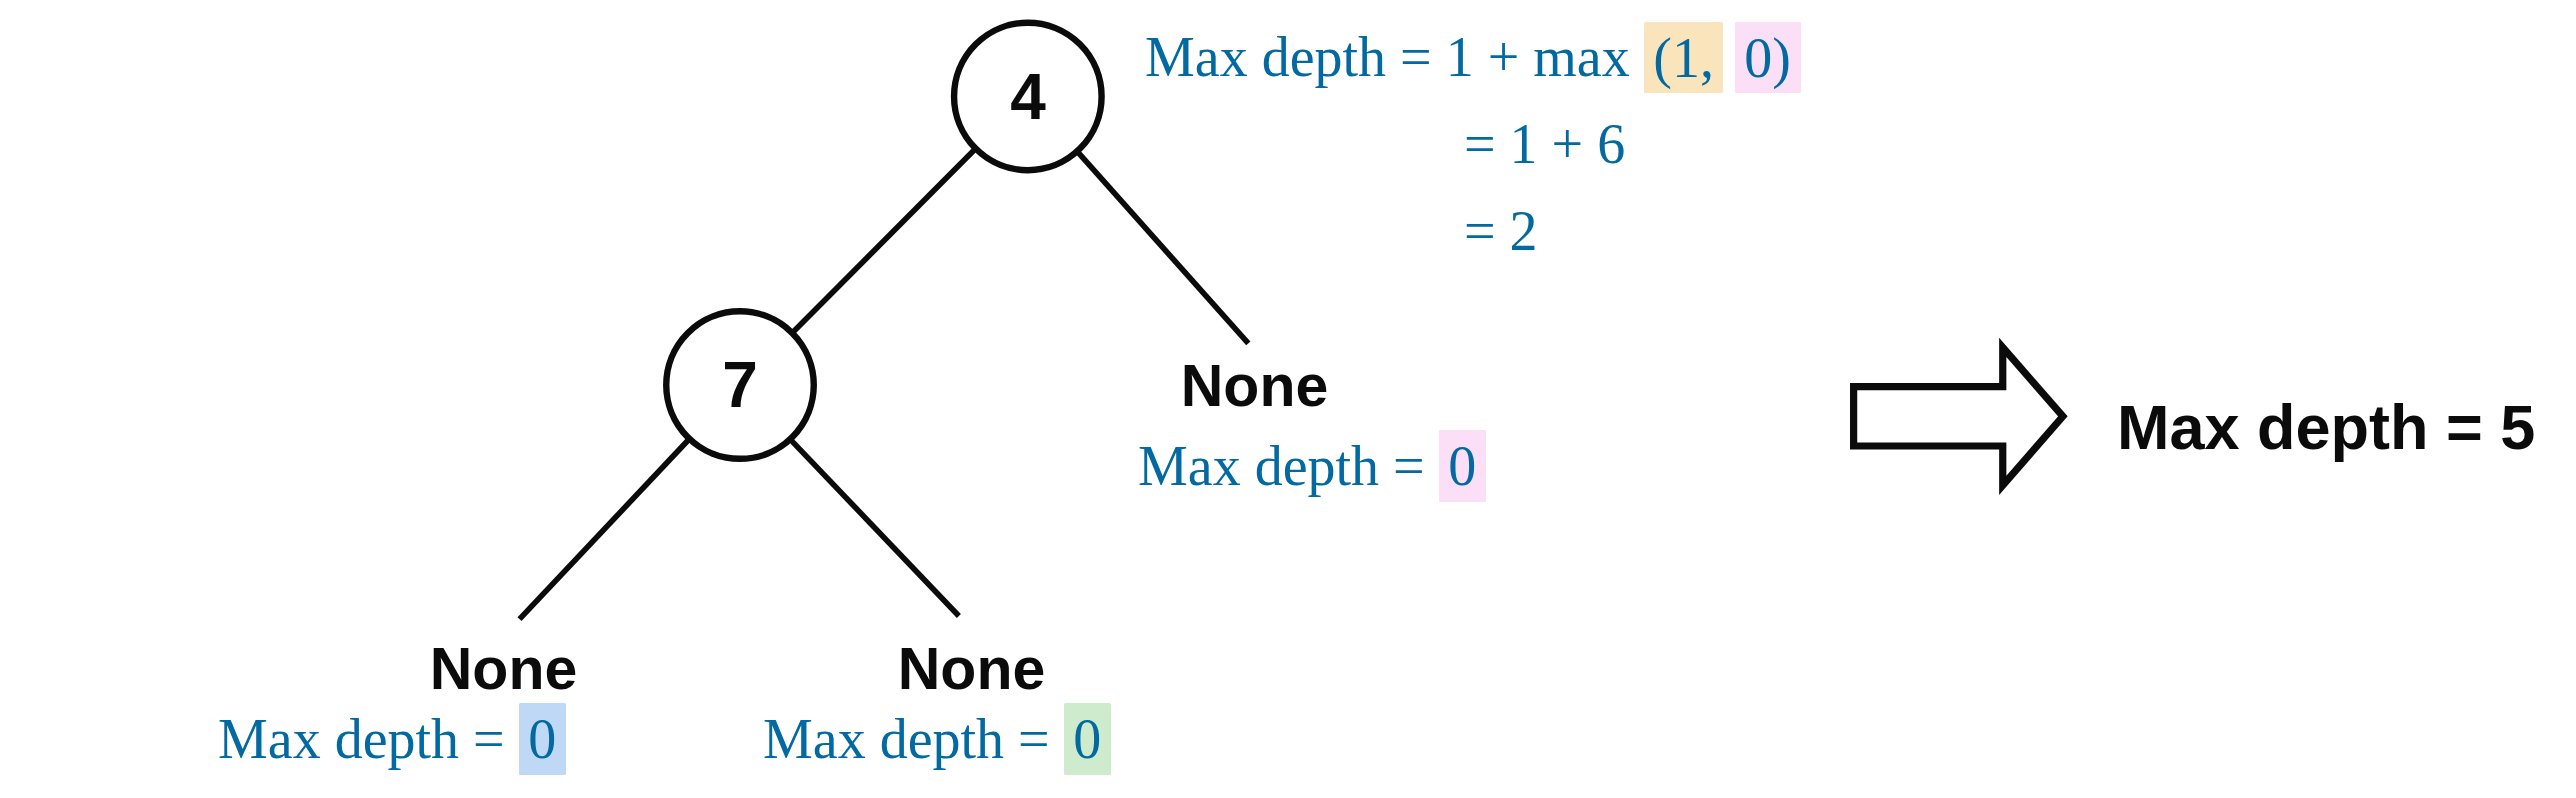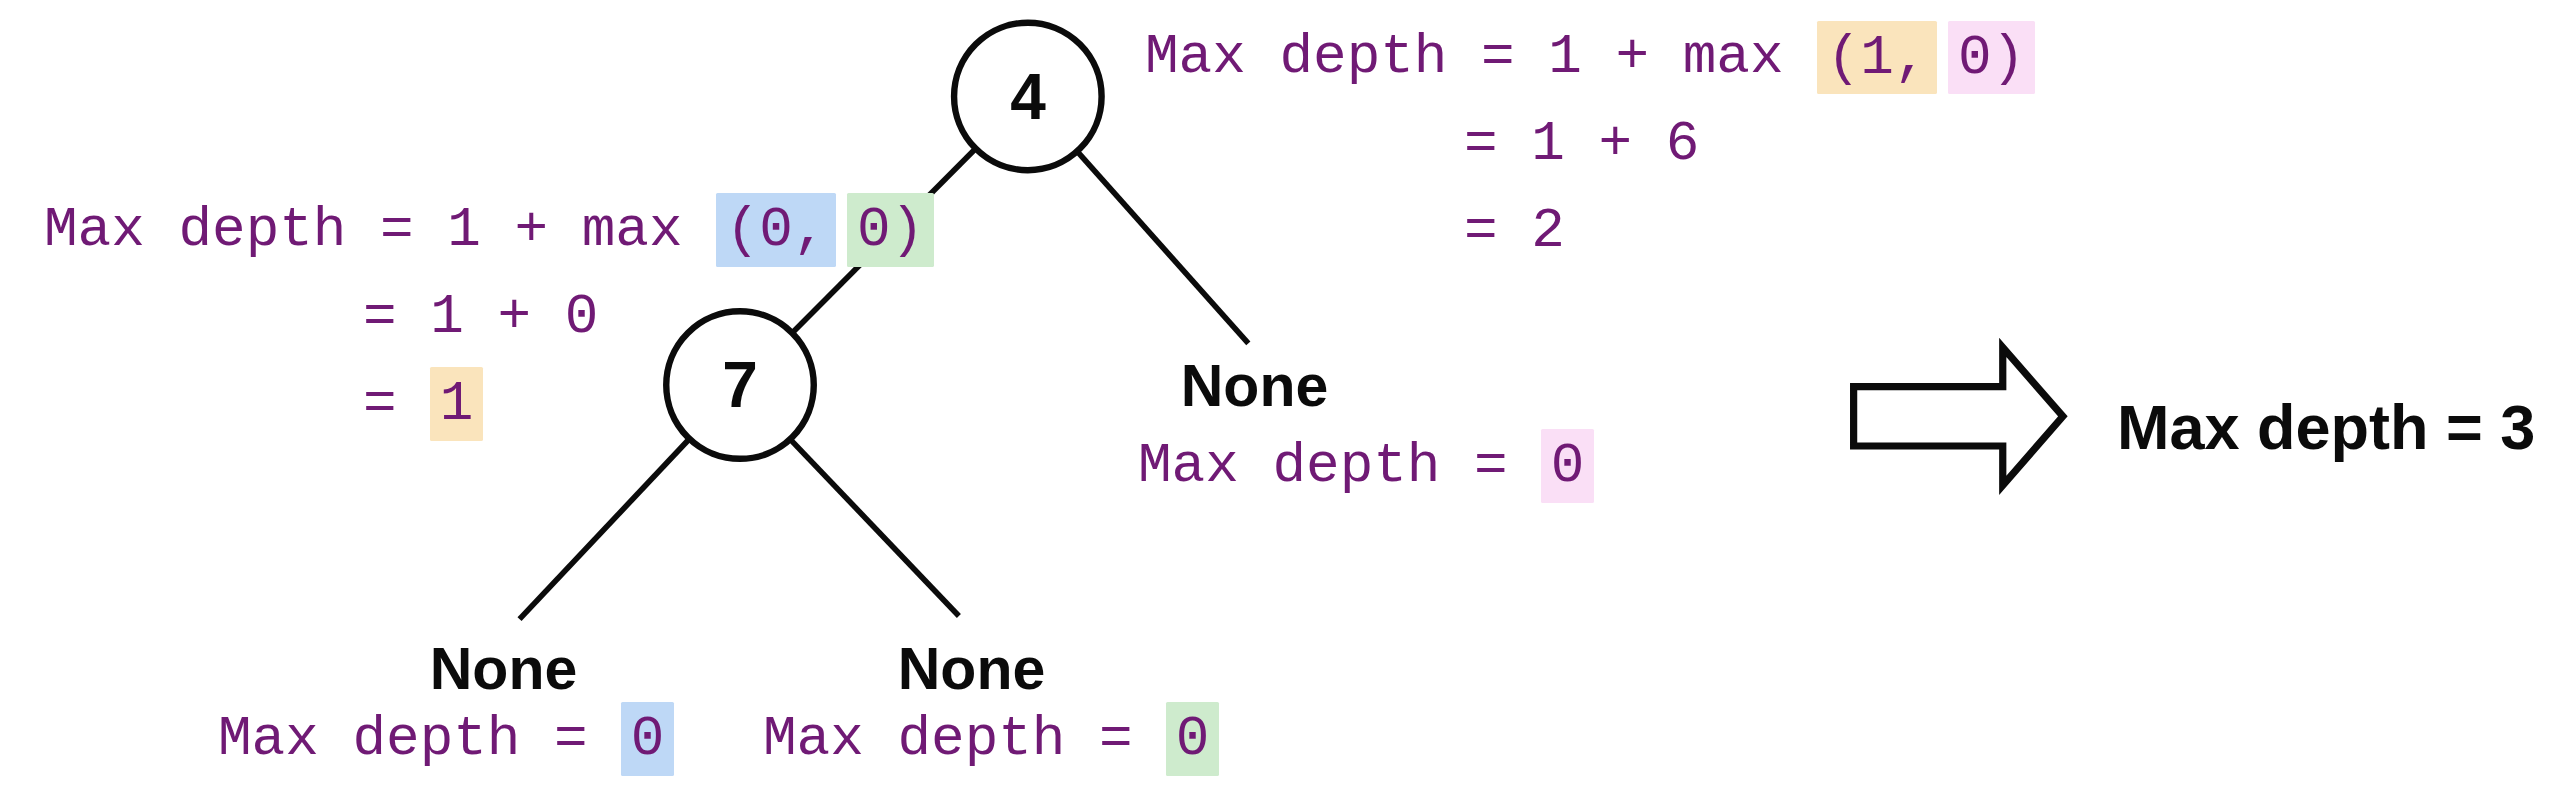--- a/index.html
+++ b/index.html
@@ -17,24 +17,24 @@
   }
   .svg-layer {
     position: absolute;
     left: 0; top: 0;
     width: 2576px;
     height: 799px;
   }
   
   .hand {
     position: absolute;
-    font-family: Liberation Mono, monospace;
+    font-family: Liberation Serif, serif;
     font-size: 56px;
     line-height: 87px;
-    color: #701a75;
+    color: #0369a1;
     white-space: nowrap;
   }
   .hand .indent { margin-left: 319px; }
   
   .bold-label {
     position: absolute;
     font-family: "Liberation Sans", sans-serif;
     font-weight: bold;
     color: #0b0b0b;
     white-space: nowrap;
@@ -86,41 +86,32 @@
   <div class="bold-label node-label" style="left:660px; top:343px;">7</div>
 
   <div class="hand" style="left:1145px; top:14.4px;">
     <div>
       <span>Max depth = 1 + max </span><span class="hl hl-orange">(1,</span><span class="hl hl-pink gap-left">0)</span>
     </div>
     <div class="indent">= 1 + 6</div>
     <div class="indent">= 2</div>
   </div>
 
-  <div class="hand" style="left:44px; top:187px;">
-    <div>
-      <span>Max depth = 1 + max </span><span class="hl hl-blue">(0,</span><span class="hl hl-green gap-left">0)</span>
-    </div>
-    <div class="indent">= 1 + 0</div>
-    <div class="indent">
-      <span>= </span><span class="hl hl-orange">1</span>
-    </div>
-  </div>
 
   <div class="bold-label none-label" style="left:1134px; top:341px;">None</div>
   <div class="hand" style="left:1138px; top:423px;">
     <span>Max depth = </span><span class="hl hl-pink">0</span>
   </div>
 
   <div class="bold-label none-label" style="left:383px; top:624px;">None</div>
   <div class="hand" style="left:218px; top:696px;">
     <span>Max depth = </span><span class="hl hl-blue">0</span>
   </div>
 
   <div class="bold-label none-label" style="left:851px; top:624px;">None</div>
   <div class="hand" style="left:763px; top:696px;">
     <span>Max depth = </span><span class="hl hl-green">0</span>
   </div>
 
-  <div class="bold-label result-label" style="left:2117px; top:391px;">Max depth = 3</div>
+  <div class="bold-label result-label" style="left:2117px; top:391px;">Max depth = 5</div>
 
 </div>
 
 
 </body></html>

